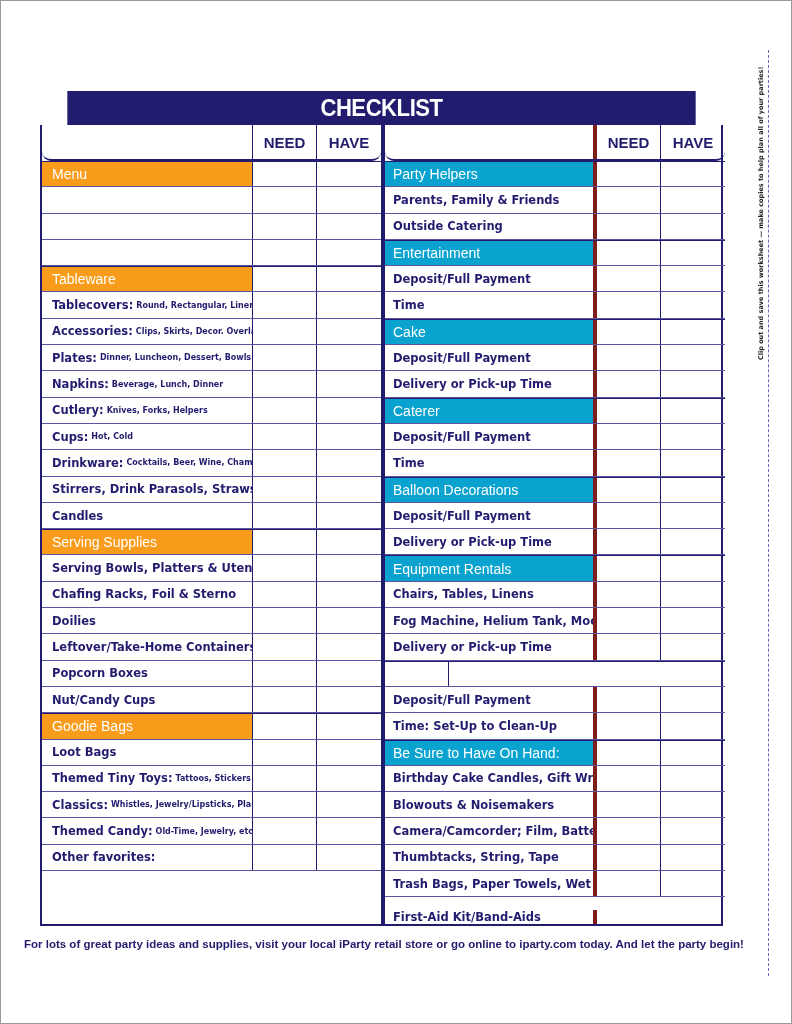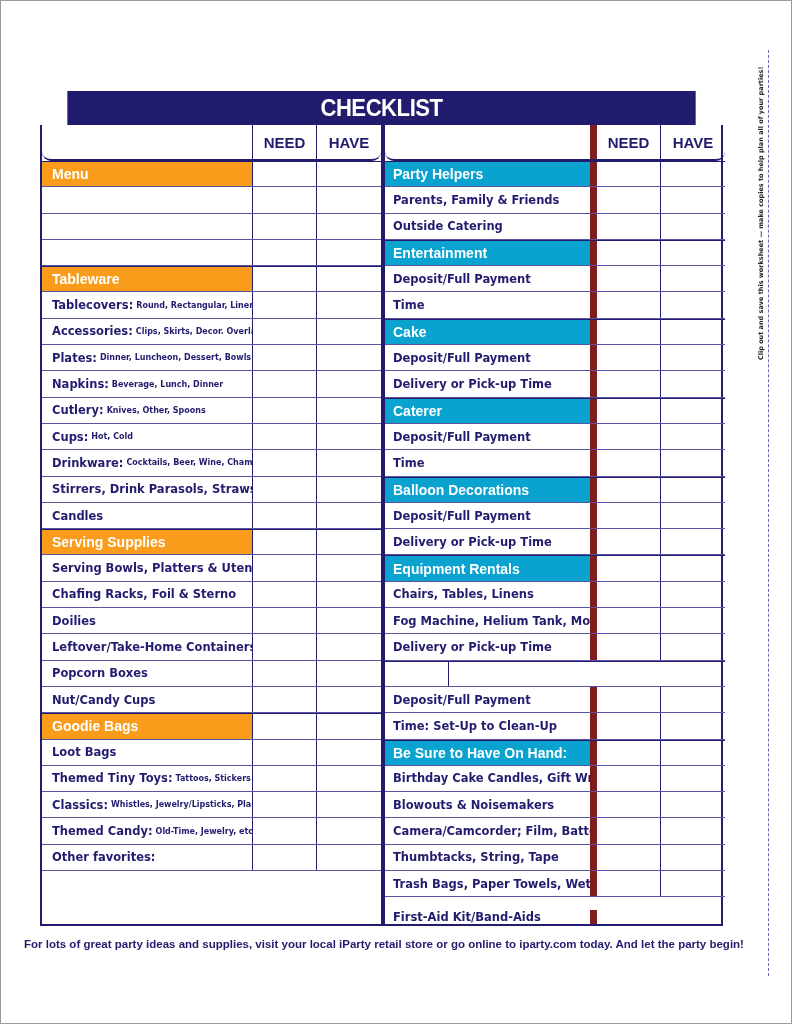--- a/index.html
+++ b/index.html
@@ -34,33 +34,33 @@
   }
   .row.header { height: 36px; border-bottom: 2px solid #221c6e; border-radius: 9px; }
   .row.section { border-top: 1px solid #221c6e; }
   .row:last-child { border-bottom: none; align-items: flex-end; }
   .cell-label {
     box-sizing: border-box; padding-left: 10px;
     display: flex; align-items: center;
     font-size: 11.5px; font-weight: bold; color: #221c6e; white-space: nowrap; overflow: hidden;
   }
   .half.left .cell-label { width: 211px; border-right: 1px solid #221c6e; }
-  .half.right .cell-label { width: 212px; border-right: 7px solid #7f1d1d; padding-left: 8px; }
+  .half.right .cell-label { width: 212px; border-right: 4px solid #7f1d1d; padding-left: 8px; }
   .cell-check { box-sizing: border-box; border-right: 1px solid #221c6e; }
   .half.left .cell-check.need { width: 64px; }
   .half.left .cell-check.have { width: 64px; border-right: none; }
   .half.right .cell-check.need { width: 64px; }
   .half.right .cell-check.have { width: 64px; border-right: none; }
   .header .cell-check {
     display: flex; align-items: center; justify-content: center;
     font-weight: bold; font-size: 15px; font-family: "Liberation Sans", sans-serif;
   }
   .row.section .cell-label {
     color: #ffffff; font-size: 14px; font-family: "Liberation Sans", sans-serif;
-    font-weight: bold;
+    font-weight: normal;
   }
   .half.left .row.section .cell-label { background: #f99c1c; }
   .half.right .row.section .cell-label { background: #0aa3cf; }
   .sub { font-size: 8px; font-weight: bold; margin-left: 3px; }
   .footer {
     position: absolute; left: 24px; top: 938px; width: 740px; text-align: left;
     font-size: 11.5px; font-weight: bold; color: #221c6e; white-space: nowrap;
     font-family: "Liberation Sans", sans-serif;
   }
   .cut-line {
@@ -153,21 +153,21 @@
           <div class="cell-label">
             <span>Napkins:</span>
             <span class="sub">Beverage, Lunch, Dinner</span>
           </div>
           <div class="cell-check need"></div>
           <div class="cell-check have"></div>
         </div>
         <div class="row">
           <div class="cell-label">
             <span>Cutlery:</span>
-            <span class="sub">Knives, Other, Spoons</span>
+            <span class="sub">Knives, Forks, Helpers</span>
           </div>
           <div class="cell-check need"></div>
           <div class="cell-check have"></div>
         </div>
         <div class="row">
           <div class="cell-label">
             <span>Cups:</span>
             <span class="sub">Hot, Cold</span>
           </div>
           <div class="cell-check need"></div>

